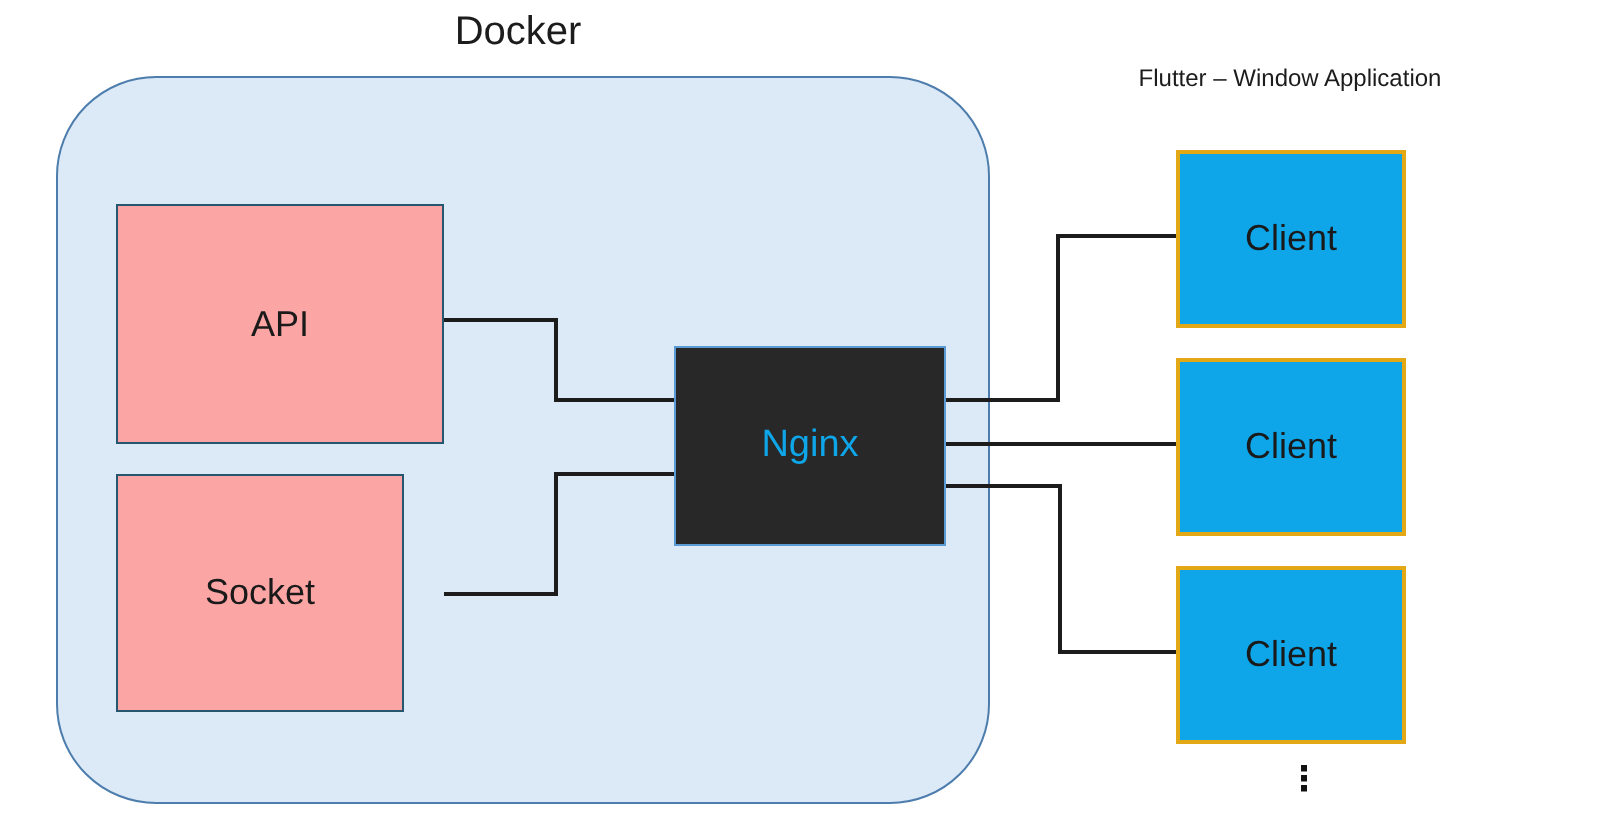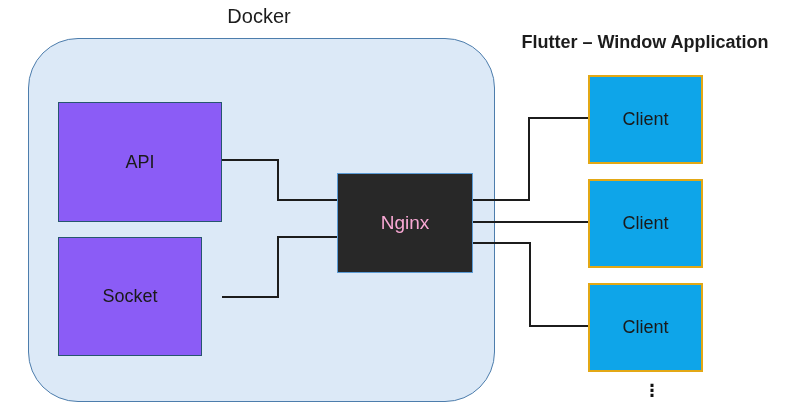--- a/index.html
+++ b/index.html
@@ -27,42 +27,42 @@
   }
 
   
   .group-label {
     text-align: center;
     white-space: nowrap;
     color: #1c1c1c;
   }
   .docker-label { left: 199px; top: 5px;  width: 120px; font-size: 20px; }
   .node-label   { left: 88px;  top: 61px; width: 100px; font-size: 18px; }
-  .flutter-label{ left: 520px; top: 32px; width: 250px; font-size: 18px; font-weight: bold; }
+  .flutter-label{ left: 520px; top: 32px; width: 250px; font-size: 12px; }
 
   
   .node-box {
     display: flex;
     align-items: center;
     justify-content: center;
     font-size: 18px;
     color: #1a1a1a;
   }
   .blue-box {
-    background: #8b5cf6;
+    background: #fca5a5;
     border: 1.5px solid #27566f;
   }
   .api-box    { left: 58px; top: 102px; width: 164px; height: 120px; }
   .socket-box { left: 58px; top: 237px; width: 144px; height: 119px; }
 
   .nginx-box {
     left: 337px; top: 173px; width: 136px; height: 100px;
     background: #282828;
     border: 1.5px solid #5b9bd5;
-    color: #f9a8d4;
+    color: #0ea5e9;
     font-size: 19px;
   }
 
   .client-box {
     left: 588px; width: 115px; height: 89px;
     background: #0ea5e9;
     border: 2px solid #e3a815;
   }
   .client-1 { top: 75px; }
   .client-2 { top: 179px; }

